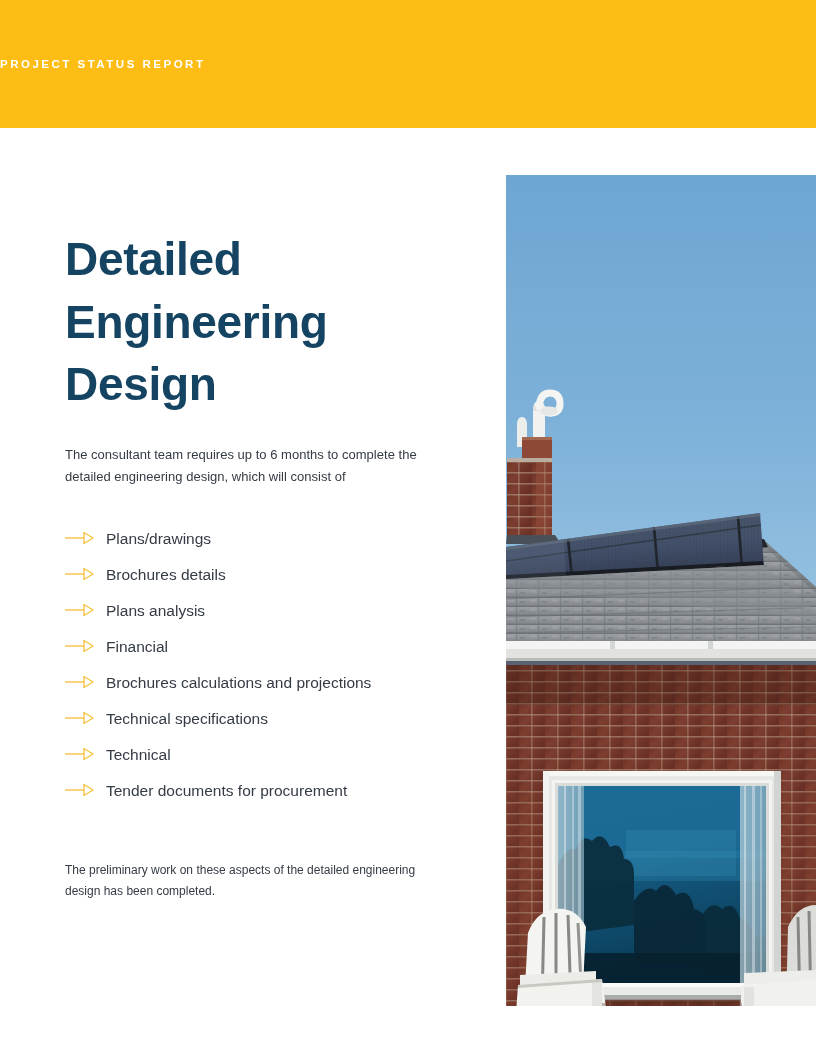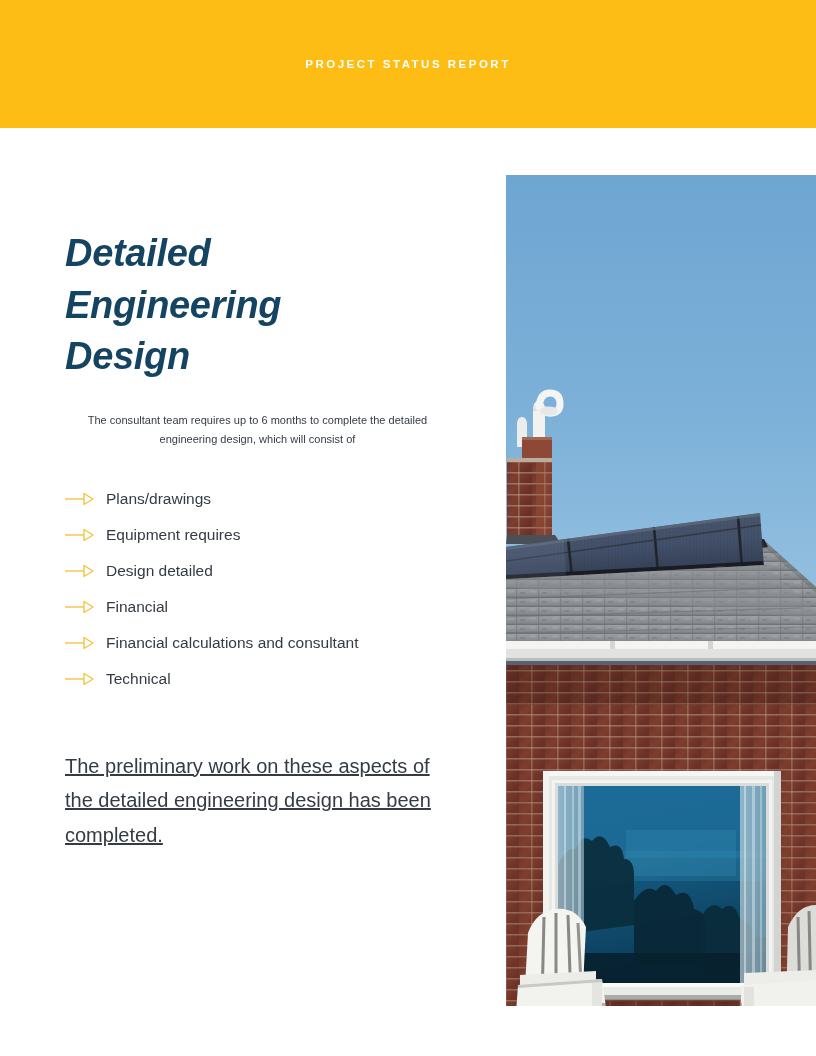--- a/index.html
+++ b/index.html
@@ -18,57 +18,55 @@
 
   
   .header-band {
     position: absolute;
     top: 0; left: 0;
     width: 816px;
     height: 128px;
     background: #febd15;
     display: flex;
     align-items: center;
-    justify-content: center;
+    justify-content: flex-start;
   }
   .header-title {
     color: #ffffff;
     font-size: 11.5px;
     font-weight: bold;
     letter-spacing: 2.5px;
     text-align: center;
     white-space: nowrap;
   }
 
   
   .content-col {
     position: absolute;
     left: 65px;
     top: 228px;
     width: 400px;
   }
 
   .page-title {
     color: #154463;
-    font-size: 38px;
+    font-size: 46px;
     font-weight: bold;
     line-height: 1.36;
     letter-spacing: -0.3px;
     width: 250px;
-    font-style: italic;
   }
 
   .intro-para {
     margin-top: 28px;
     color: #343b45;
-    font-size: 11px;
+    font-size: 13px;
     line-height: 1.72;
     width: 385px;
     letter-spacing: 0.02px;
-    text-align: center;
   }
 
   
   .bullet-list {
     margin-top: 32px;
     list-style: none;
   }
   .bullet-item {
     display: flex;
     align-items: center;
@@ -84,24 +82,23 @@
   .bullet-label {
     color: #343b45;
     font-size: 15.5px;
     line-height: 1;
     white-space: nowrap;
   }
 
   .closing-para {
     margin-top: 52px;
     color: #343b45;
-    font-size: 20px;
+    font-size: 12px;
     line-height: 1.72;
     width: 385px;
-    text-decoration: underline;
   }
 
   
   .photo {
     position: absolute;
     left: 506px;
     top: 175px;
     width: 310px;
     height: 831px;
     overflow: hidden;
@@ -132,57 +129,75 @@
       </span>
       <span class="bullet-label">Plans/drawings</span>
     </li>
     <li class="bullet-item">
       <span class="arrow-icon">
         <svg viewBox="0 0 30 14" xmlns="http://www.w3.org/2000/svg">
           <line x1="0" y1="7" x2="19" y2="7" stroke="#f5c344" stroke-width="1.4"></line>
           <path d="M19 1.5 L28 7 L19 12.5 Z" fill="none" stroke="#f5c344" stroke-width="1.4" stroke-linejoin="round"></path>
         </svg>
       </span>
-      <span class="bullet-label">Equipment requires</span>
+      <span class="bullet-label">Brochures details</span>
     </li>
     <li class="bullet-item">
       <span class="arrow-icon">
         <svg viewBox="0 0 30 14" xmlns="http://www.w3.org/2000/svg">
           <line x1="0" y1="7" x2="19" y2="7" stroke="#f5c344" stroke-width="1.4"></line>
           <path d="M19 1.5 L28 7 L19 12.5 Z" fill="none" stroke="#f5c344" stroke-width="1.4" stroke-linejoin="round"></path>
         </svg>
       </span>
-      <span class="bullet-label">Design detailed</span>
+      <span class="bullet-label">Plans analysis</span>
     </li>
     <li class="bullet-item">
       <span class="arrow-icon">
         <svg viewBox="0 0 30 14" xmlns="http://www.w3.org/2000/svg">
           <line x1="0" y1="7" x2="19" y2="7" stroke="#f5c344" stroke-width="1.4"></line>
           <path d="M19 1.5 L28 7 L19 12.5 Z" fill="none" stroke="#f5c344" stroke-width="1.4" stroke-linejoin="round"></path>
         </svg>
       </span>
       <span class="bullet-label">Financial</span>
     </li>
     <li class="bullet-item">
       <span class="arrow-icon">
         <svg viewBox="0 0 30 14" xmlns="http://www.w3.org/2000/svg">
           <line x1="0" y1="7" x2="19" y2="7" stroke="#f5c344" stroke-width="1.4"></line>
           <path d="M19 1.5 L28 7 L19 12.5 Z" fill="none" stroke="#f5c344" stroke-width="1.4" stroke-linejoin="round"></path>
         </svg>
       </span>
-      <span class="bullet-label">Financial calculations and consultant</span>
+      <span class="bullet-label">Brochures calculations and projections</span>
+    </li>
+    <li class="bullet-item">
+      <span class="arrow-icon">
+        <svg viewBox="0 0 30 14" xmlns="http://www.w3.org/2000/svg">
+          <line x1="0" y1="7" x2="19" y2="7" stroke="#f5c344" stroke-width="1.4"></line>
+          <path d="M19 1.5 L28 7 L19 12.5 Z" fill="none" stroke="#f5c344" stroke-width="1.4" stroke-linejoin="round"></path>
+        </svg>
+      </span>
+      <span class="bullet-label">Technical specifications</span>
     </li>
     <li class="bullet-item">
       <span class="arrow-icon">
         <svg viewBox="0 0 30 14" xmlns="http://www.w3.org/2000/svg">
           <line x1="0" y1="7" x2="19" y2="7" stroke="#f5c344" stroke-width="1.4"></line>
           <path d="M19 1.5 L28 7 L19 12.5 Z" fill="none" stroke="#f5c344" stroke-width="1.4" stroke-linejoin="round"></path>
         </svg>
       </span>
       <span class="bullet-label">Technical</span>
+    </li>
+    <li class="bullet-item">
+      <span class="arrow-icon">
+        <svg viewBox="0 0 30 14" xmlns="http://www.w3.org/2000/svg">
+          <line x1="0" y1="7" x2="19" y2="7" stroke="#f5c344" stroke-width="1.4"></line>
+          <path d="M19 1.5 L28 7 L19 12.5 Z" fill="none" stroke="#f5c344" stroke-width="1.4" stroke-linejoin="round"></path>
+        </svg>
+      </span>
+      <span class="bullet-label">Tender documents for procurement</span>
     </li>
   </ul>
 
   <p class="closing-para">The preliminary work on these aspects of the detailed engineering design has been completed.</p>
 </div>
 
 <div class="photo">
   <svg viewBox="0 0 310 831" xmlns="http://www.w3.org/2000/svg" preserveAspectRatio="none">
     <defs>
       <linearGradient id="skyGrad" x1="0" y1="0" x2="0" y2="1">

